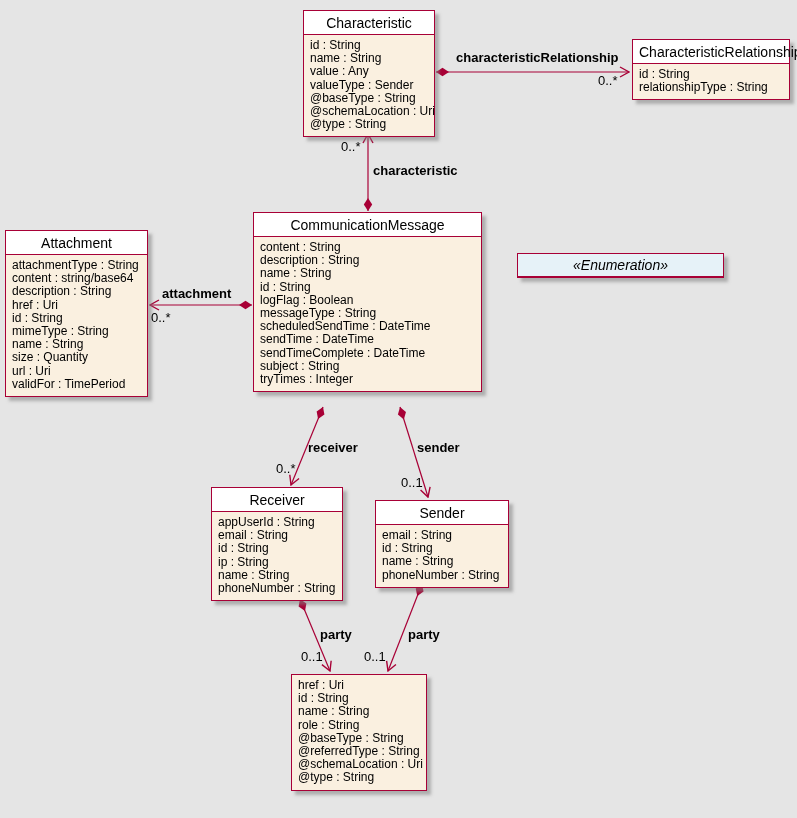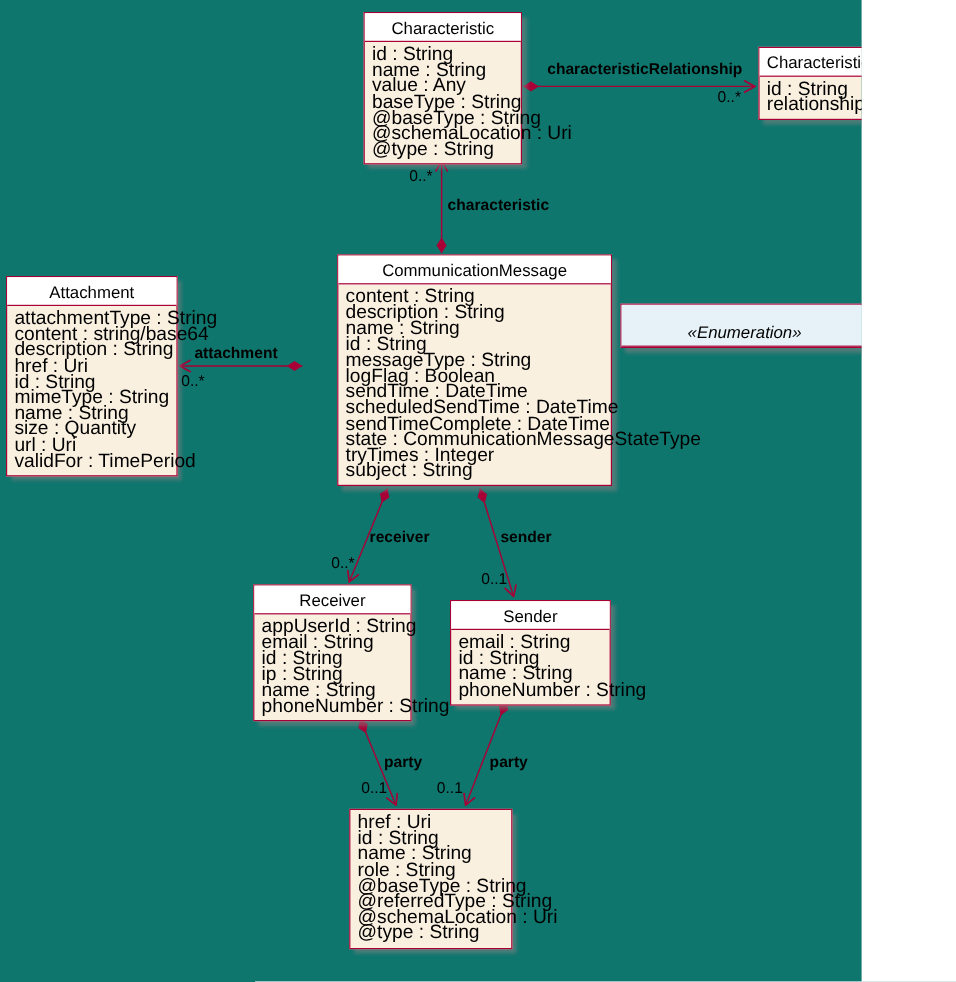--- a/index.html
+++ b/index.html
@@ -1,20 +1,20 @@
 <!DOCTYPE html>
 <html><head>
 <meta charset="utf-8">
 <style>
   html, body { margin: 0; padding: 0; background: #ffffff; }
   .canvas {
     position: relative;
-    width: 718px;
+    width: 797px;
     height: 818px;
-    background: #0f766e;
+    background: #e5e5e5;
     font-family: "Liberation Sans", "DejaVu Sans", sans-serif;
     color: #000;
     overflow: hidden;
   }
   .edges {
     position: absolute;
     left: 0; top: 0;
     width: 797px; height: 818px;
     pointer-events: none;
   }
@@ -28,27 +28,27 @@
   .uml-title {
     background: #ffffff;
     text-align: center;
     font-size: 14px;
     padding: 4px 6px 3px 6px;
     border-bottom: 1.5px solid #a80036;
     white-space: nowrap;
   }
   .uml-attrs {
     padding: 4px 6px 5px 6px;
-    font-size: 16px;
+    font-size: 12px;
     line-height: 13.2px;
     white-space: nowrap;
   }
   .uml-enum { background: #e6f2f8; }
   .uml-enum .uml-title { background: #e6f2f8; line-height: 16px; padding-top: 3px; }
-  .stereotype { font-style: italic; margin-top: 12px; }
+  .stereotype { font-style: italic; }
   .edge-label {
     position: absolute;
     font-size: 13px;
     font-weight: bold;
     white-space: nowrap;
   }
   .mult {
     position: absolute;
     font-size: 13px;
     font-weight: normal;
@@ -79,50 +79,49 @@
       <path d="M 422,584 L 388,671" marker-start="url(#m-diamond)" marker-end="url(#m-arrow)"></path>
     </g>
   </svg>
 
   <div class="uml-class" style="left:303px; top:10px; width:132px;">
     <div class="uml-title">Characteristic</div>
     <div class="uml-attrs">
         <div class="attr-row">id : String</div>
         <div class="attr-row">name : String</div>
         <div class="attr-row">value : Any</div>
-        <div class="attr-row">baseType : String</div>
+        <div class="attr-row">valueType : Sender</div>
         <div class="attr-row">@baseType : String</div>
         <div class="attr-row">@schemaLocation : Uri</div>
         <div class="attr-row">@type : String</div>
       </div>
   </div>
 
   <div class="uml-class" style="left:632px; top:39px; width:158px;">
     <div class="uml-title">CharacteristicRelationship</div>
     <div class="uml-attrs">
         <div class="attr-row">id : String</div>
         <div class="attr-row">relationshipType : String</div>
       </div>
   </div>
 
-  <div class="uml-class" style="left:253px; top:212px; width:229px;margin-left:28px;">
+  <div class="uml-class" style="left:253px; top:212px; width:229px;">
     <div class="uml-title">CommunicationMessage</div>
     <div class="uml-attrs">
         <div class="attr-row">content : String</div>
         <div class="attr-row">description : String</div>
         <div class="attr-row">name : String</div>
         <div class="attr-row">id : String</div>
+        <div class="attr-row">logFlag : Boolean</div>
         <div class="attr-row">messageType : String</div>
-        <div class="attr-row">logFlag : Boolean</div>
+        <div class="attr-row">scheduledSendTime : DateTime</div>
         <div class="attr-row">sendTime : DateTime</div>
-        <div class="attr-row">scheduledSendTime : DateTime</div>
         <div class="attr-row">sendTimeComplete : DateTime</div>
-        <div class="attr-row">state : CommunicationMessageStateType</div>
+        <div class="attr-row">subject : String</div>
         <div class="attr-row">tryTimes : Integer</div>
-        <div class="attr-row">subject : String</div>
       </div>
   </div>
 
   <div class="uml-class" style="left:5px; top:230px; width:143px;">
     <div class="uml-title">Attachment</div>
     <div class="uml-attrs">
         <div class="attr-row">attachmentType : String</div>
         <div class="attr-row">content : string/base64</div>
         <div class="attr-row">description : String</div>
         <div class="attr-row">href : Uri</div>

